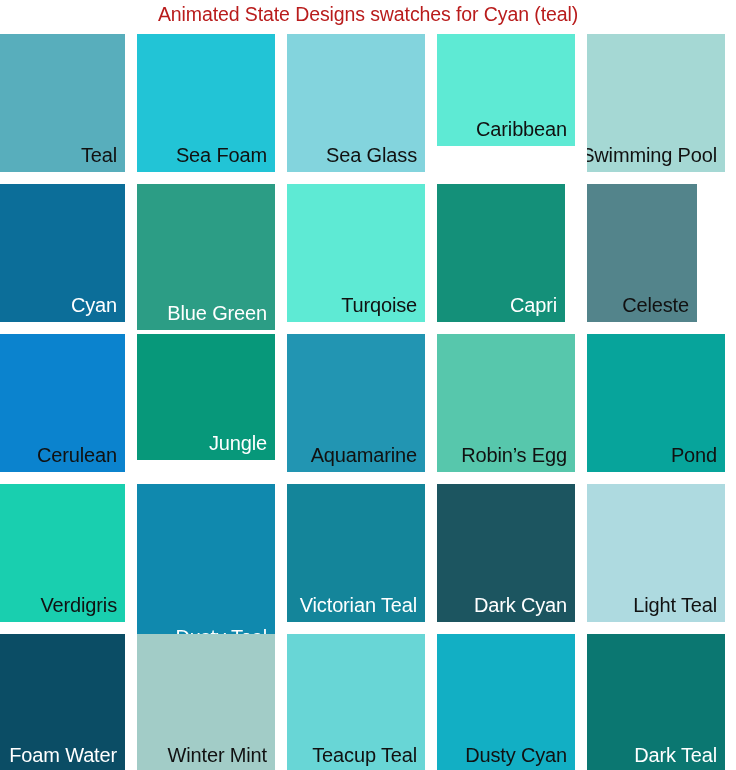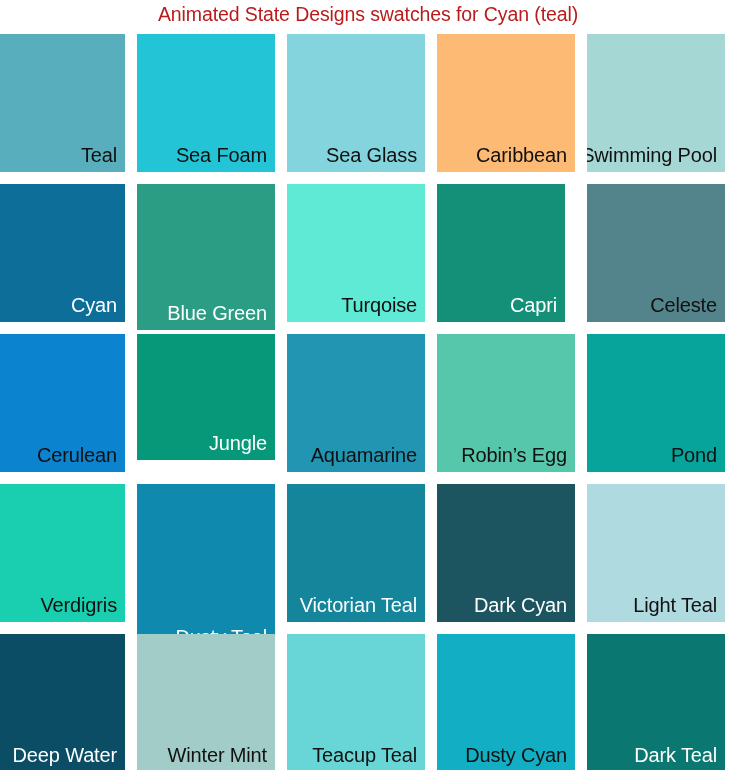--- a/index.html
+++ b/index.html
@@ -66,39 +66,39 @@
   <div id="grid">
       <div class="swatch" style="left: -13px; top: 0px; width: 138px; height: 138px; background: rgb(88, 174, 188);">
         <div class="swatch-label dark-text">Teal</div>
       </div>
       <div class="swatch" style="left: 137px; top: 0px; width: 138px; height: 138px; background: rgb(34, 196, 214);">
         <div class="swatch-label dark-text">Sea Foam</div>
       </div>
       <div class="swatch" style="left: 287px; top: 0px; width: 138px; height: 138px; background: rgb(131, 212, 221);">
         <div class="swatch-label dark-text">Sea Glass</div>
       </div>
-      <div class="swatch" style="left: 437px; top: 0px; width: 138px; height: 138px; background: #fdba74;">
+      <div class="swatch" style="left: 437px; top: 0px; width: 138px; height: 112px; background: #5eead4;">
         <div class="swatch-label dark-text">Caribbean</div>
       </div>
       <div class="swatch" style="left: 587px; top: 0px; width: 138px; height: 138px; background: rgb(165, 216, 212);">
         <div class="swatch-label dark-text">Swimming Pool</div>
       </div>
       <div class="swatch" style="left: -13px; top: 150px; width: 138px; height: 138px; background: rgb(12, 110, 153);">
         <div class="swatch-label light-text">Cyan</div>
       </div>
       <div class="swatch" style="left: 137px; top: 150px; width: 138px; height: 146px; background: rgb(44, 157, 133);">
         <div class="swatch-label light-text">Blue Green</div>
       </div>
       <div class="swatch" style="left: 287px; top: 150px; width: 138px; height: 138px; background: #5eead4;">
         <div class="swatch-label dark-text">Turqoise</div>
       </div>
       <div class="swatch" style="left: 437px; top: 150px; width: 128px; height: 138px; background: rgb(20, 144, 121); text-align: right;">
         <div class="swatch-label light-text">Capri</div>
       </div>
-      <div class="swatch" style="left: 587px; top: 150px; width: 138px; height: 138px; background: rgb(83, 132, 139);">
+      <div class="swatch" style="left: 587px; top: 150px; width: 110px; height: 138px; background: rgb(83, 132, 139);">
         <div class="swatch-label dark-text">Celeste</div>
       </div>
       <div class="swatch" style="left: -13px; top: 300px; width: 138px; height: 138px; background: rgb(11, 131, 206);">
         <div class="swatch-label dark-text">Cerulean</div>
       </div>
       <div class="swatch" style="left: 137px; top: 300px; width: 138px; height: 126px; background: rgb(7, 152, 122);">
         <div class="swatch-label light-text">Jungle</div>
       </div>
       <div class="swatch" style="left: 287px; top: 300px; width: 138px; height: 138px; background: rgb(34, 149, 178);">
         <div class="swatch-label dark-text">Aquamarine</div>
@@ -118,21 +118,21 @@
       <div class="swatch" style="left: 287px; top: 450px; width: 138px; height: 138px; background: rgb(20, 133, 154);">
         <div class="swatch-label light-text">Victorian Teal</div>
       </div>
       <div class="swatch" style="left: 437px; top: 450px; width: 138px; height: 138px; background: rgb(28, 85, 96);">
         <div class="swatch-label light-text">Dark Cyan</div>
       </div>
       <div class="swatch" style="left: 587px; top: 450px; width: 138px; height: 138px; background: rgb(174, 218, 224);">
         <div class="swatch-label dark-text">Light Teal</div>
       </div>
       <div class="swatch" style="left: -13px; top: 600px; width: 138px; height: 138px; background: rgb(11, 77, 101);">
-        <div class="swatch-label light-text">Deep Water</div>
+        <div class="swatch-label light-text">Foam Water</div>
       </div>
       <div class="swatch" style="left: 137px; top: 600px; width: 138px; height: 138px; background: rgb(162, 204, 199);">
         <div class="swatch-label dark-text">Winter Mint</div>
       </div>
       <div class="swatch" style="left: 287px; top: 600px; width: 138px; height: 138px; background: rgb(104, 214, 214);">
         <div class="swatch-label dark-text">Teacup Teal</div>
       </div>
       <div class="swatch" style="left: 437px; top: 600px; width: 138px; height: 138px; background: rgb(18, 175, 196);">
         <div class="swatch-label dark-text">Dusty Cyan</div>
       </div>

